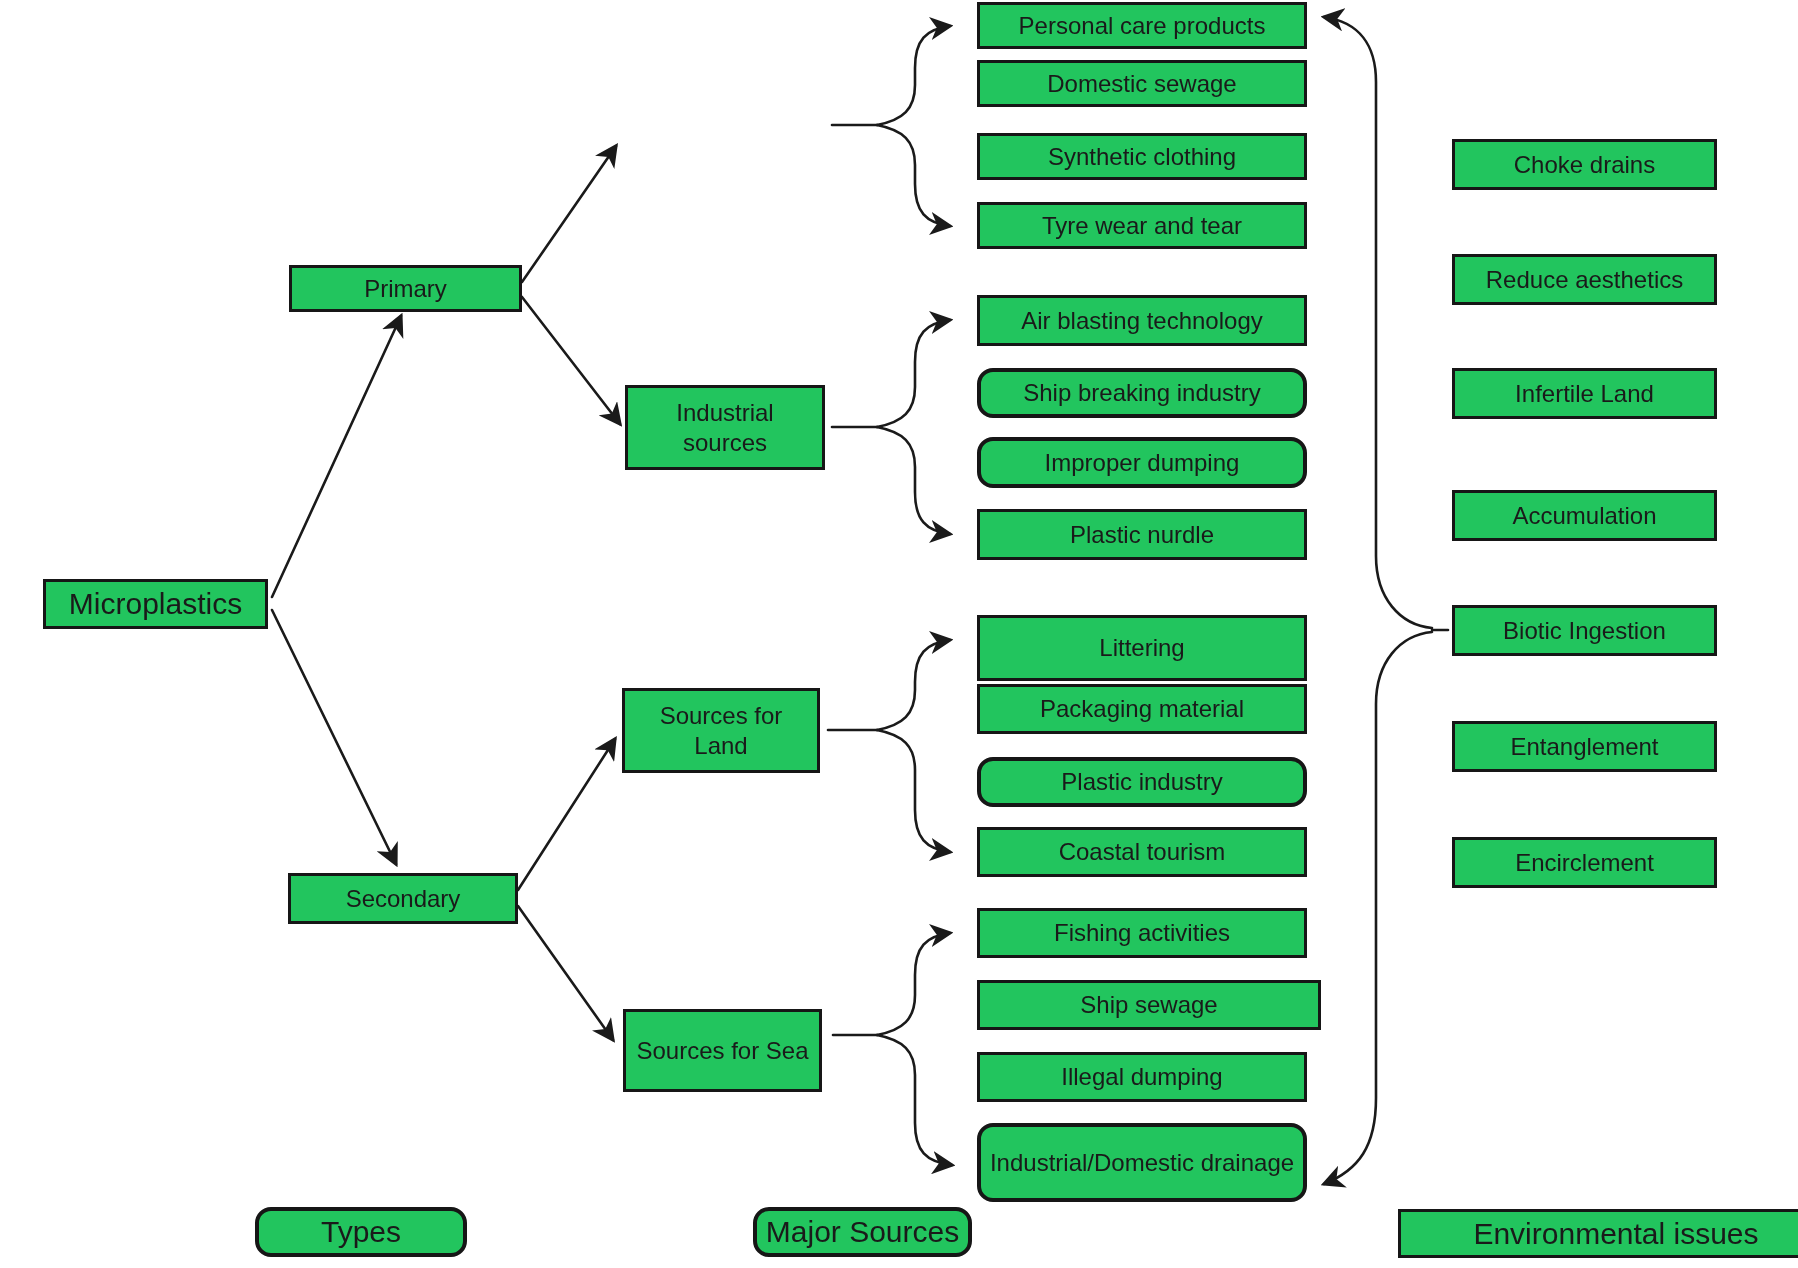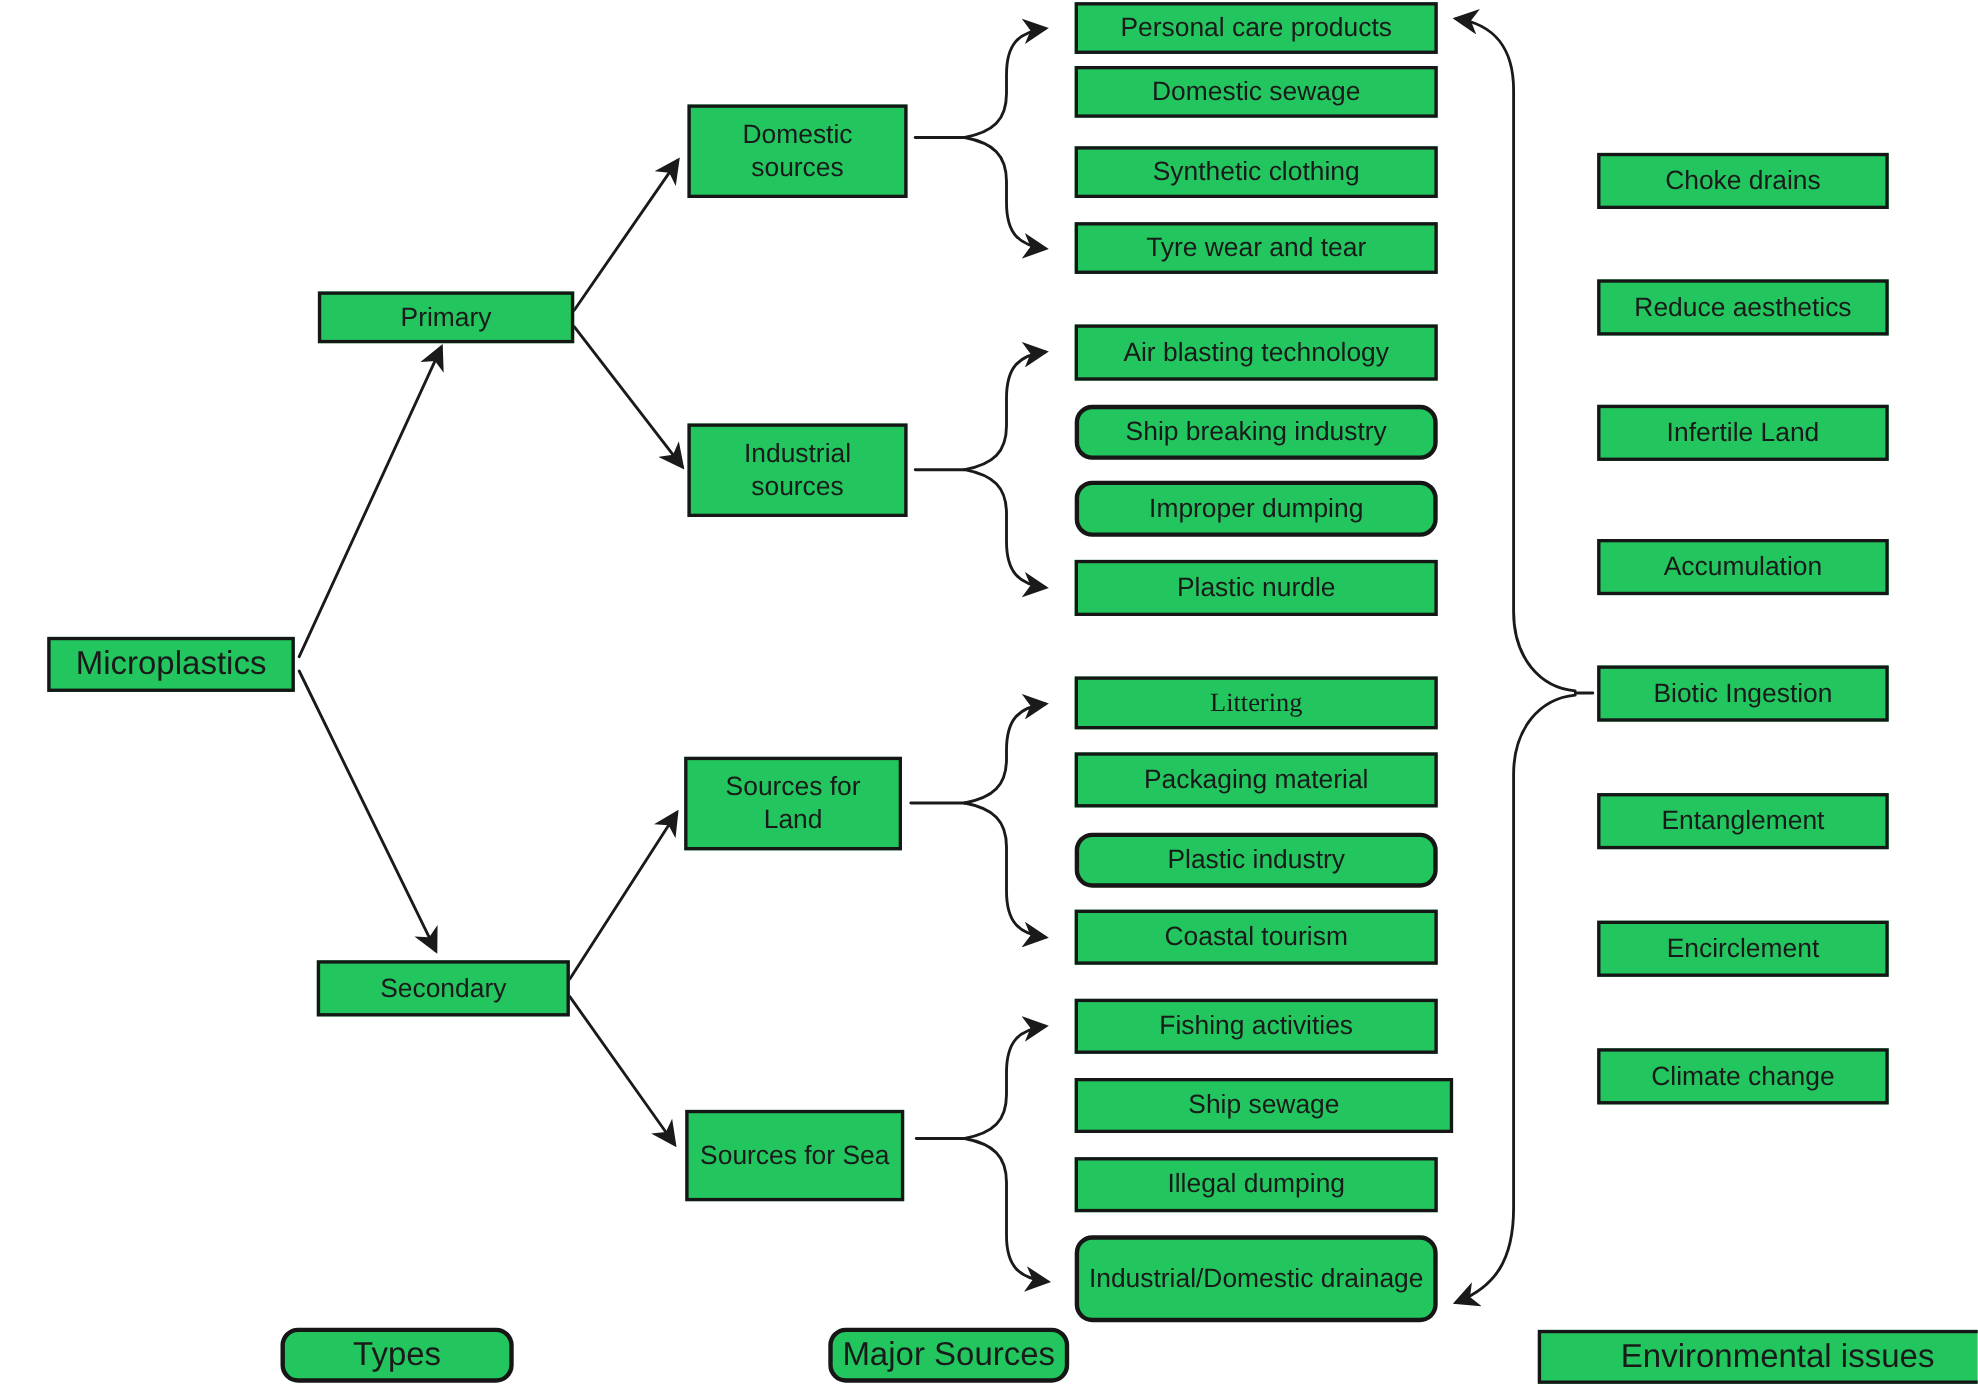--- a/index.html
+++ b/index.html
@@ -70,51 +70,49 @@
       <path d="M1432,628 C1400,625 1376,598 1376,556 L1376,82 C1376,45 1359,22 1324,17" marker-end="url(#ah)"></path>
       <path d="M1432,632 C1400,635 1376,662 1376,704 L1376,1098 C1376,1146 1359,1170 1324,1184" marker-end="url(#ah)"></path>
     </g>
   </svg>
 
   <div class="bx big" style="left:43px;top:579px;width:225px;height:50px;">Microplastics</div>
 
   <div class="bx" style="left:289px;top:265px;width:233px;height:47px;">Primary</div>
   <div class="bx" style="left:288px;top:873px;width:230px;height:51px;">Secondary</div>
 
-  <div class="bx" style="left:625px;top:95px;width:200px;height:85px;">Domestic sources</div>
   <div class="bx" style="left:625px;top:385px;width:200px;height:85px;">Industrial sources</div>
   <div class="bx" style="left:622px;top:688px;width:198px;height:85px;">Sources for Land</div>
   <div class="bx" style="left:623px;top:1009px;width:199px;height:83px;">Sources for Sea</div>
 
   <div class="bx" style="left:977px;top:2px;width:330px;height:47px;">Personal care products</div>
   <div class="bx" style="left:977px;top:60px;width:330px;height:47px;">Domestic sewage</div>
   <div class="bx" style="left:977px;top:133px;width:330px;height:47px;">Synthetic clothing</div>
   <div class="bx" style="left:977px;top:202px;width:330px;height:47px;">Tyre wear and tear</div>
 
   <div class="bx" style="left:977px;top:295px;width:330px;height:51px;">Air blasting technology</div>
   <div class="bx thick" style="left:977px;top:368px;width:330px;height:50px;">Ship breaking industry</div>
   <div class="bx thick" style="left:977px;top:437px;width:330px;height:51px;">Improper dumping</div>
   <div class="bx" style="left:977px;top:509px;width:330px;height:51px;">Plastic nurdle</div>
 
-  <div class="bx" style="left:977px;top:615px;width:330px;height:48px;font-family:Liberation Serif, serif;">Littering</div>
+  <div class="bx" style="left:977px;top:615px;width:330px;height:66px;">Littering</div>
   <div class="bx" style="left:977px;top:684px;width:330px;height:50px;">Packaging material</div>
   <div class="bx thick" style="left:977px;top:757px;width:330px;height:50px;">Plastic industry</div>
   <div class="bx" style="left:977px;top:827px;width:330px;height:50px;">Coastal tourism</div>
 
   <div class="bx" style="left:977px;top:908px;width:330px;height:50px;">Fishing activities</div>
   <div class="bx" style="left:977px;top:980px;width:344px;height:50px;">Ship sewage</div>
   <div class="bx" style="left:977px;top:1052px;width:330px;height:50px;">Illegal dumping</div>
   <div class="bx thick" style="left:977px;top:1123px;width:330px;height:79px;">Industrial/Domestic drainage</div>
 
   <div class="bx" style="left:1452px;top:139px;width:265px;height:51px;">Choke drains</div>
   <div class="bx" style="left:1452px;top:254px;width:265px;height:51px;">Reduce aesthetics</div>
   <div class="bx" style="left:1452px;top:368px;width:265px;height:51px;">Infertile Land</div>
   <div class="bx" style="left:1452px;top:490px;width:265px;height:51px;">Accumulation</div>
   <div class="bx" style="left:1452px;top:605px;width:265px;height:51px;">Biotic Ingestion</div>
   <div class="bx" style="left:1452px;top:721px;width:265px;height:51px;">Entanglement</div>
   <div class="bx" style="left:1452px;top:837px;width:265px;height:51px;">Encirclement</div>
-  <div class="bx" style="left:1452px;top:953px;width:265px;height:51px;">Climate change</div>
 
   <div class="bx big thick" style="left:255px;top:1207px;width:212px;height:50px;">Types</div>
   <div class="bx big thick" style="left:753px;top:1207px;width:219px;height:50px;">Major Sources</div>
   <div class="bx big" style="left:1398px;top:1209px;width:436px;height:49px;">Environmental issues</div>
 
 </div>
 
 </body></html>

